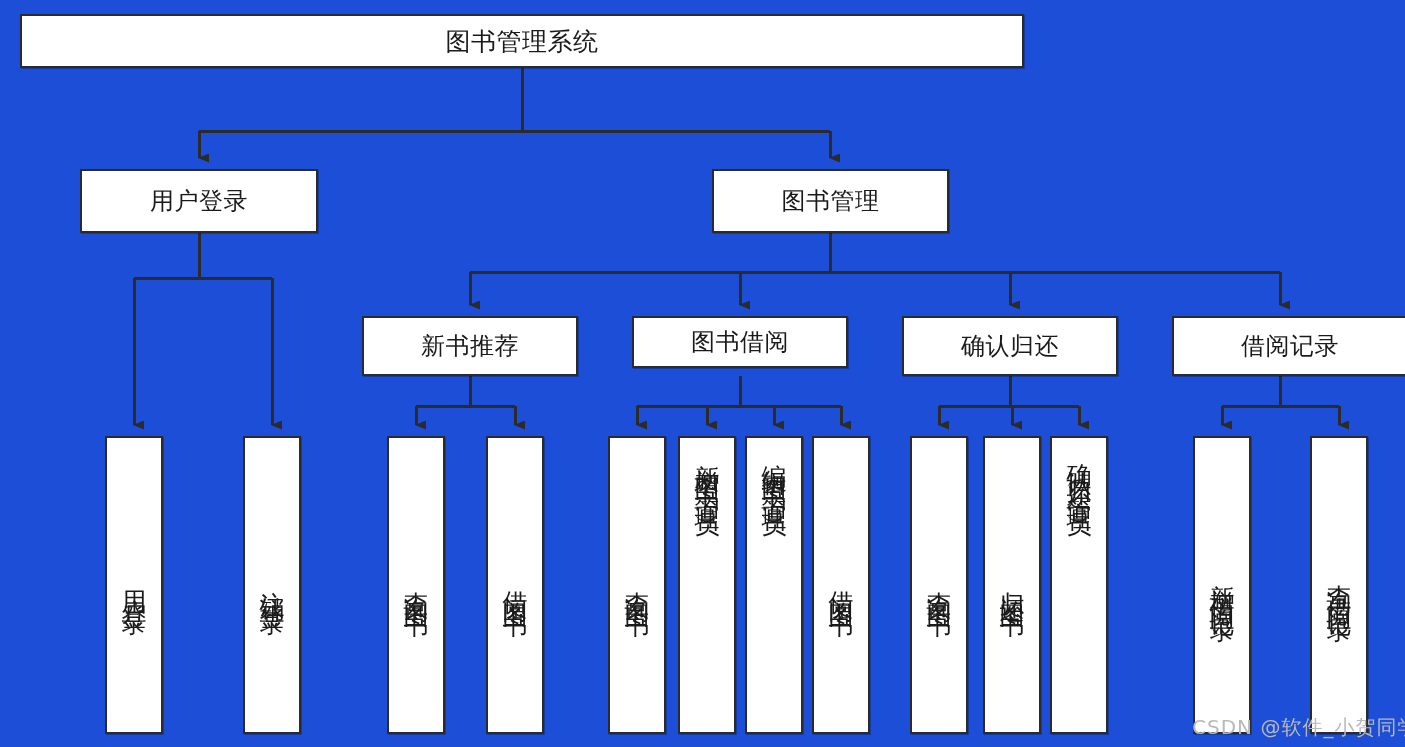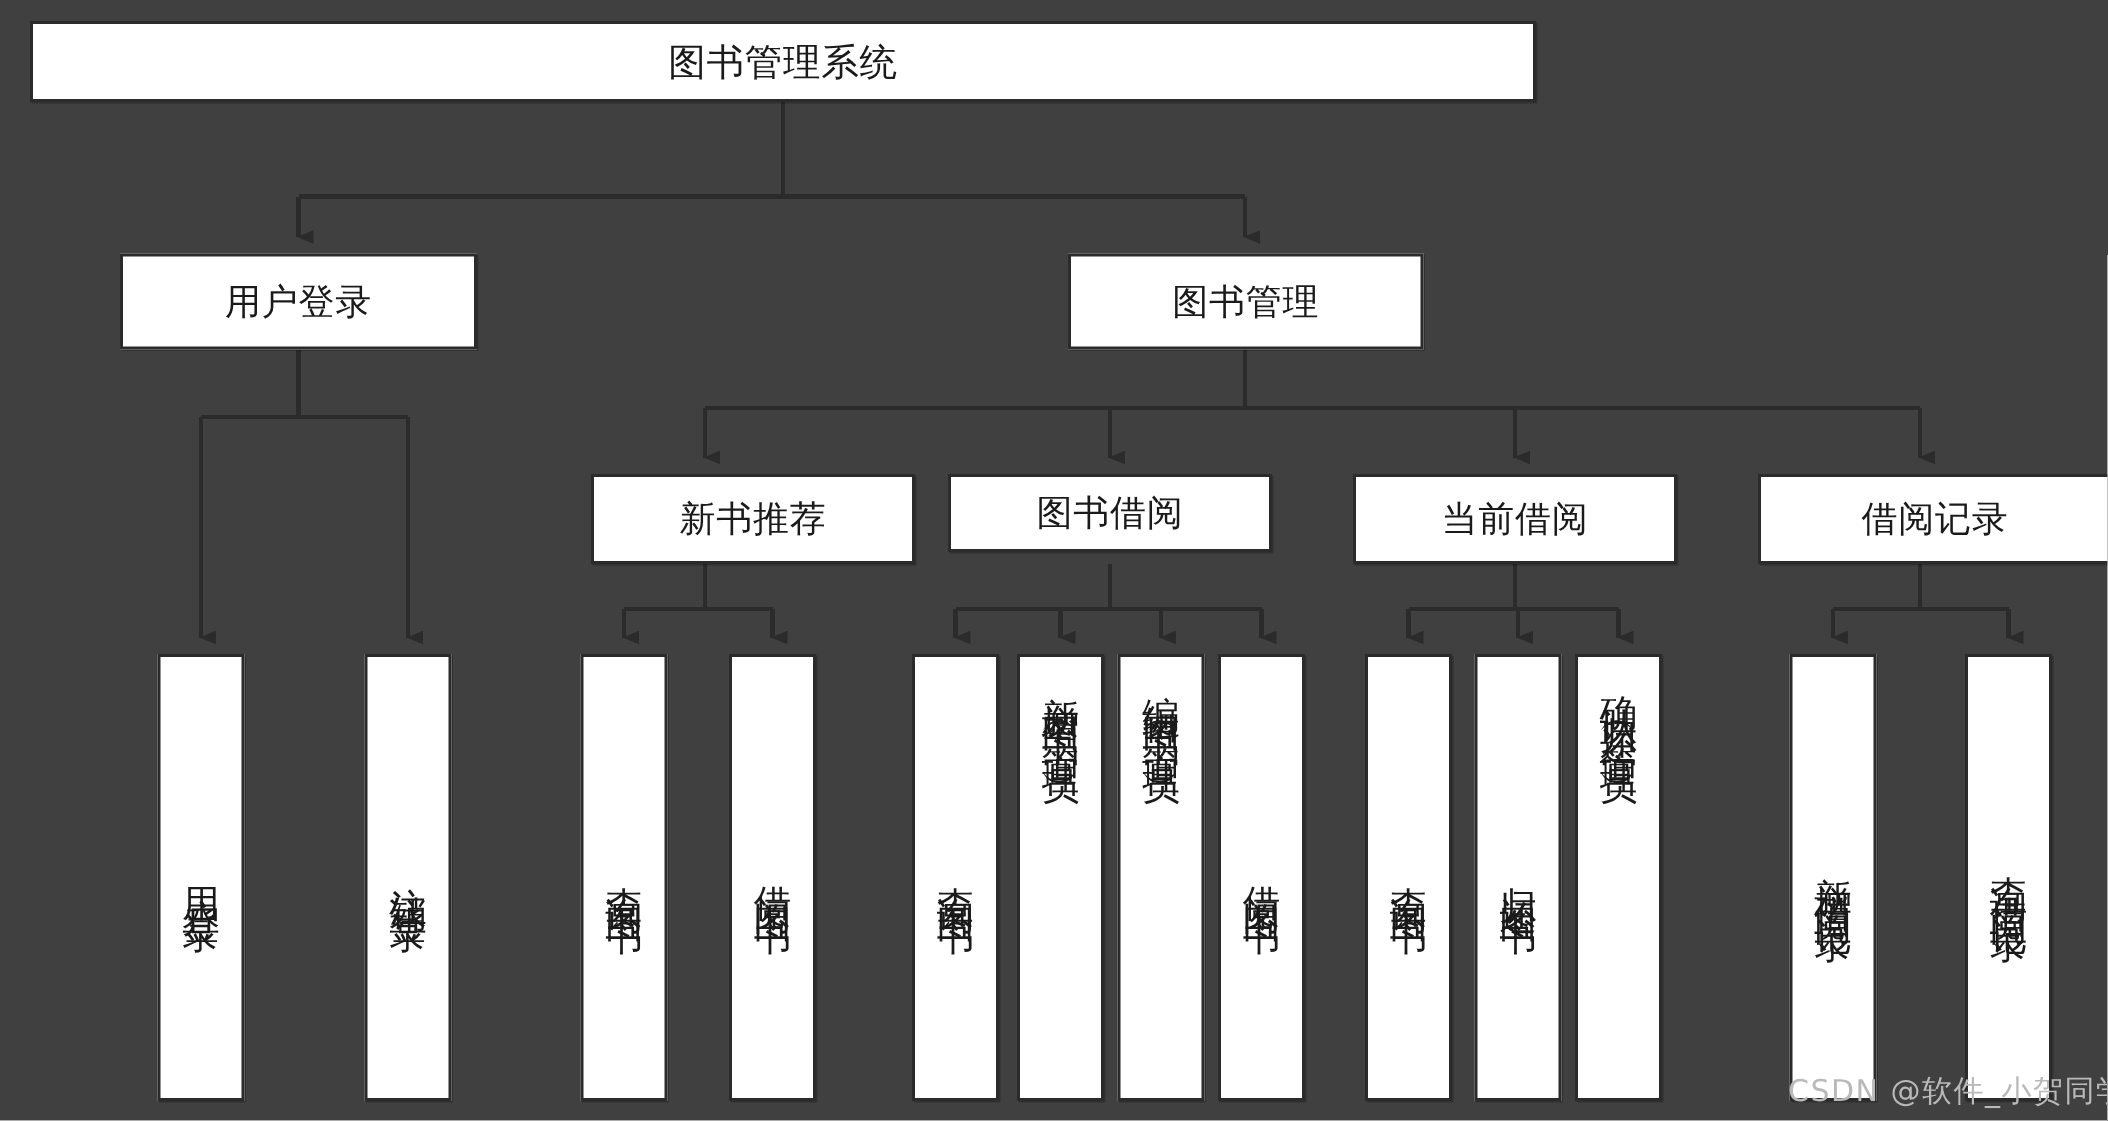--- a/index.html
+++ b/index.html
@@ -7,21 +7,21 @@
     padding: 0;
     background: #ffffff;
   }
   body {
     font-family: "DejaVu Sans", "Liberation Sans", sans-serif;
   }
   #canvas {
     position: relative;
     width: 1405px;
     height: 747px;
-    background: #404040;
+    background: #1d4ed8;
     overflow: hidden;
   }
   svg.lines {
     position: absolute;
     left: 0;
     top: 0;
     width: 1405px;
     height: 747px;
     pointer-events: none;
   }
@@ -136,28 +136,28 @@
     <span class="label">图书管理系统</span>
   </div>
 
   <div class="node horiz" style="left:80px; top:169px; width:238px; height:64px;">
     <span class="label">用户登录</span>
   </div>
   <div class="node horiz" style="left:712px; top:169px; width:237px; height:64px;justify-content:center;">
     <span class="label">图书管理</span>
   </div>
 
-  <div class="node horiz" style="left:362px; top:316px; width:216px; height:60px;margin-left:32px;">
+  <div class="node horiz" style="left:362px; top:316px; width:216px; height:60px;">
     <span class="label">新书推荐</span>
   </div>
   <div class="node horiz" style="left:632px; top:316px; width:216px; height:52px;">
     <span class="label">图书借阅</span>
   </div>
   <div class="node horiz" style="left:902px; top:316px; width:216px; height:60px;">
-    <span class="label">当前借阅</span>
+    <span class="label">确认归还</span>
   </div>
   <div class="node horiz" style="left:1172px; top:316px; width:236px; height:60px;">
     <span class="label">借阅记录</span>
   </div>
 
   <div class="node leaf mid" style="left:105px; top:436px; width:58px; height:298px;">
     <span class="label">用户登录</span>
   </div>
   <div class="node leaf mid" style="left:243px; top:436px; width:58px; height:298px;">
     <span class="label">注销登录</span>

